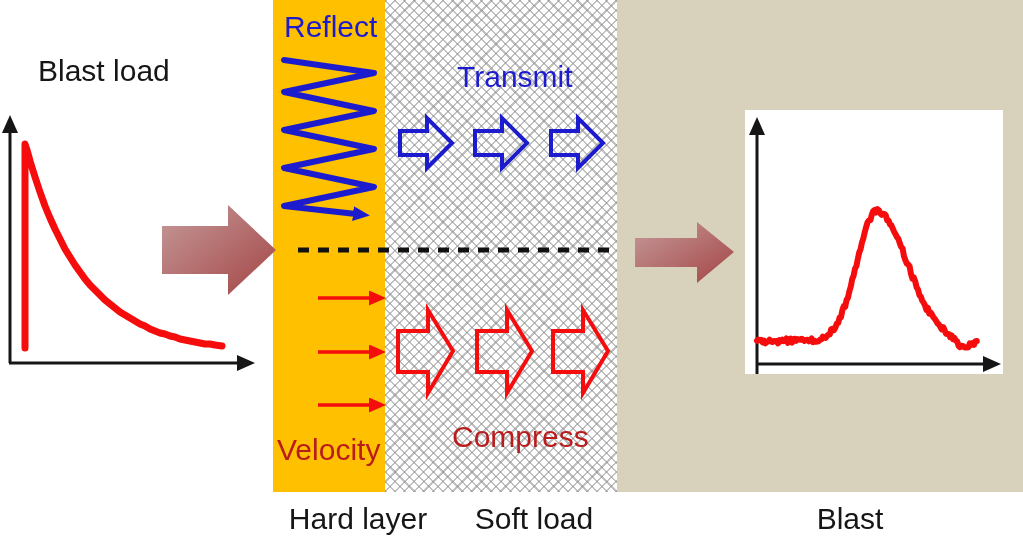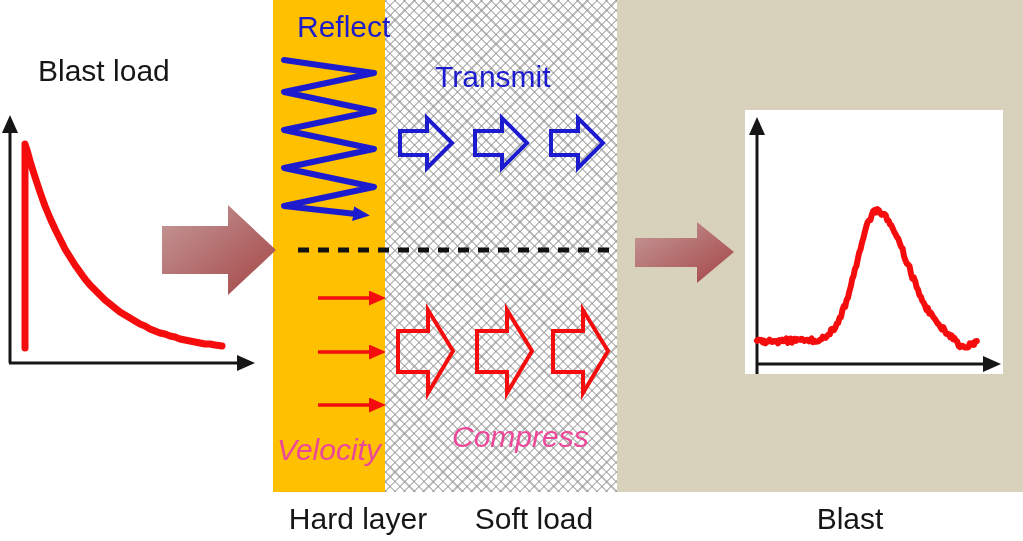--- a/index.html
+++ b/index.html
@@ -8,22 +8,22 @@
   .band{position:absolute;top:0;height:492px;}
   .band-hard{left:273px;width:112px;background:#FFC000;}
   .band-soft{left:385px;width:232px;background-color:#fff;
     background-image:
       repeating-linear-gradient(45deg,  rgba(140,140,140,.55) 0 1.6px, transparent 1.6px 6.8px),
       repeating-linear-gradient(135deg, rgba(140,140,140,.55) 0 1.6px, transparent 1.6px 6.8px);}
   .band-target{left:617px;width:406px;background:#D8D2BC;}
   .pulse-box{position:absolute;left:745px;top:110px;width:258px;height:264px;background:#fff;}
   svg.overlay{position:absolute;left:0;top:0;width:1023px;height:541px;}
   .lbl{position:absolute;font-size:30px;line-height:1.05;color:#161616;white-space:nowrap;}
-  .lbl-blue{color:#1C1CCE;margin-left:13px;}
-  .lbl-red{color:#ec4899;font-style:italic;}
+  .lbl-blue{color:#1C1CCE;}
+  .lbl-red{color:#b91c1c;}
   .lbl-center{transform:translateX(-50%);margin-left:29px;}
 </style>
 </head>
 <body>
 
 <div class="stage">
 
   <div class="band band-hard"></div>
   <div class="band band-soft"></div>
   <div class="band band-target"></div>
@@ -69,19 +69,19 @@
     <polygon points="477,331 507,331 507,310 532,351 507,393 507,372 477,372" fill="none" stroke="#F50D0D" stroke-width="4"></polygon>
     <polygon points="553,331 583,331 583,310 608,351 583,393 583,372 553,372" fill="none" stroke="#F50D0D" stroke-width="4"></polygon>
 
     <line x1="757" y1="374" x2="757" y2="132" stroke="#161616" stroke-width="3" marker-end="url(#mBlack)"></line>
     <line x1="757" y1="364" x2="986" y2="364" stroke="#161616" stroke-width="3" marker-end="url(#mBlack)"></line>
     <path id="pulseCurve" fill="none" stroke="#F50D0D" stroke-width="6" stroke-linecap="round" stroke-linejoin="round" d="M757.0,340.8 L758.4,339.5 L759.8,340.3 L761.2,339.9 L762.6,342.3 L764.0,340.6 L765.4,343.4 L766.8,342.1 L768.2,341.5 L769.6,339.7 L771.0,341.3 L772.4,342.0 L773.8,341.0 L775.2,341.2 L776.6,341.1 L778.0,343.3 L779.4,340.0 L780.8,341.3 L782.2,339.8 L783.6,341.2 L785.0,340.4 L786.4,338.4 L787.8,342.8 L789.2,339.2 L790.6,338.6 L792.0,342.6 L793.4,339.1 L794.8,338.8 L796.2,340.8 L797.6,339.1 L799.0,339.4 L800.4,339.7 L801.8,338.7 L803.2,339.7 L804.6,341.0 L806.0,339.9 L807.4,339.8 L808.8,341.3 L810.2,340.0 L811.6,338.5 L813.0,342.2 L814.4,340.6 L815.8,341.8 L817.2,341.5 L818.6,341.2 L820.0,339.7 L821.4,339.4 L822.8,336.7 L824.2,337.5 L825.6,337.9 L827.0,336.1 L828.4,334.6 L829.8,334.4 L831.2,329.1 L832.6,328.8 L834.0,330.1 L835.4,327.6 L836.8,323.5 L838.2,322.9 L839.6,317.5 L841.0,317.3 L842.4,310.1 L843.8,306.1 L845.2,306.8 L846.6,299.9 L848.0,297.6 L849.4,291.2 L850.8,286.5 L852.2,279.0 L853.6,275.8 L855.0,268.6 L856.4,266.1 L857.8,259.0 L859.2,252.5 L860.6,249.2 L862.0,242.4 L863.4,238.2 L864.8,232.0 L866.2,226.9 L867.6,222.1 L869.0,220.4 L870.4,220.3 L871.8,214.8 L873.2,210.9 L874.6,210.0 L876.0,212.5 L877.4,209.1 L878.8,210.1 L880.2,213.2 L881.6,214.8 L883.0,213.8 L884.4,213.9 L885.8,215.2 L887.2,220.4 L888.6,220.6 L890.0,224.4 L891.4,225.3 L892.8,228.7 L894.2,231.9 L895.6,234.3 L897.0,237.1 L898.4,238.9 L899.8,243.4 L901.2,247.0 L902.6,248.4 L904.0,256.3 L905.4,260.3 L906.8,263.5 L908.2,264.5 L909.6,266.4 L911.0,274.0 L912.4,278.7 L913.8,277.4 L915.2,281.3 L916.6,287.3 L918.0,289.6 L919.4,295.1 L920.8,296.6 L922.2,300.6 L923.6,302.6 L925.0,305.3 L926.4,310.0 L927.8,307.7 L929.2,313.6 L930.6,312.4 L932.0,314.5 L933.4,317.3 L934.8,318.8 L936.2,321.0 L937.6,323.4 L939.0,324.6 L940.4,327.1 L941.8,329.4 L943.2,327.1 L944.6,330.1 L946.0,333.8 L947.4,334.1 L948.8,334.0 L950.2,337.2 L951.6,335.3 L953.0,339.1 L954.4,338.0 L955.8,340.6 L957.2,341.4 L958.6,346.0 L960.0,347.2 L961.4,345.8 L962.8,345.9 L964.2,347.1 L965.6,347.6 L967.0,347.6 L968.4,347.3 L969.8,343.3 L971.2,344.8 L972.6,343.1 L974.0,344.8 L975.4,341.2 L976.8,341.1"></path>
   </svg>
 
   <div class="lbl" style="left:38px;top:55px;text-align:center;">Blast load</div>
   <div class="lbl lbl-blue" style="left:284px;top:11px;">Reflect</div>
-  <div class="lbl lbl-blue" style="left:422px;top:61px;">Transmit</div>
+  <div class="lbl lbl-blue" style="left:457px;top:61px;">Transmit</div>
   <div class="lbl lbl-red" style="left:277px;top:434px;">Velocity</div>
   <div class="lbl lbl-red" style="left:432px;top:421px;margin-left:20px;">Compress</div>
   <div class="lbl lbl-center" style="left:329px;top:503px;">Hard layer</div>
   <div class="lbl lbl-center" style="left:505px;top:503px;">Soft load</div>
   <div class="lbl lbl-center" style="left:821px;top:503px;">Blast</div>
 </div>
 
 </body></html>

